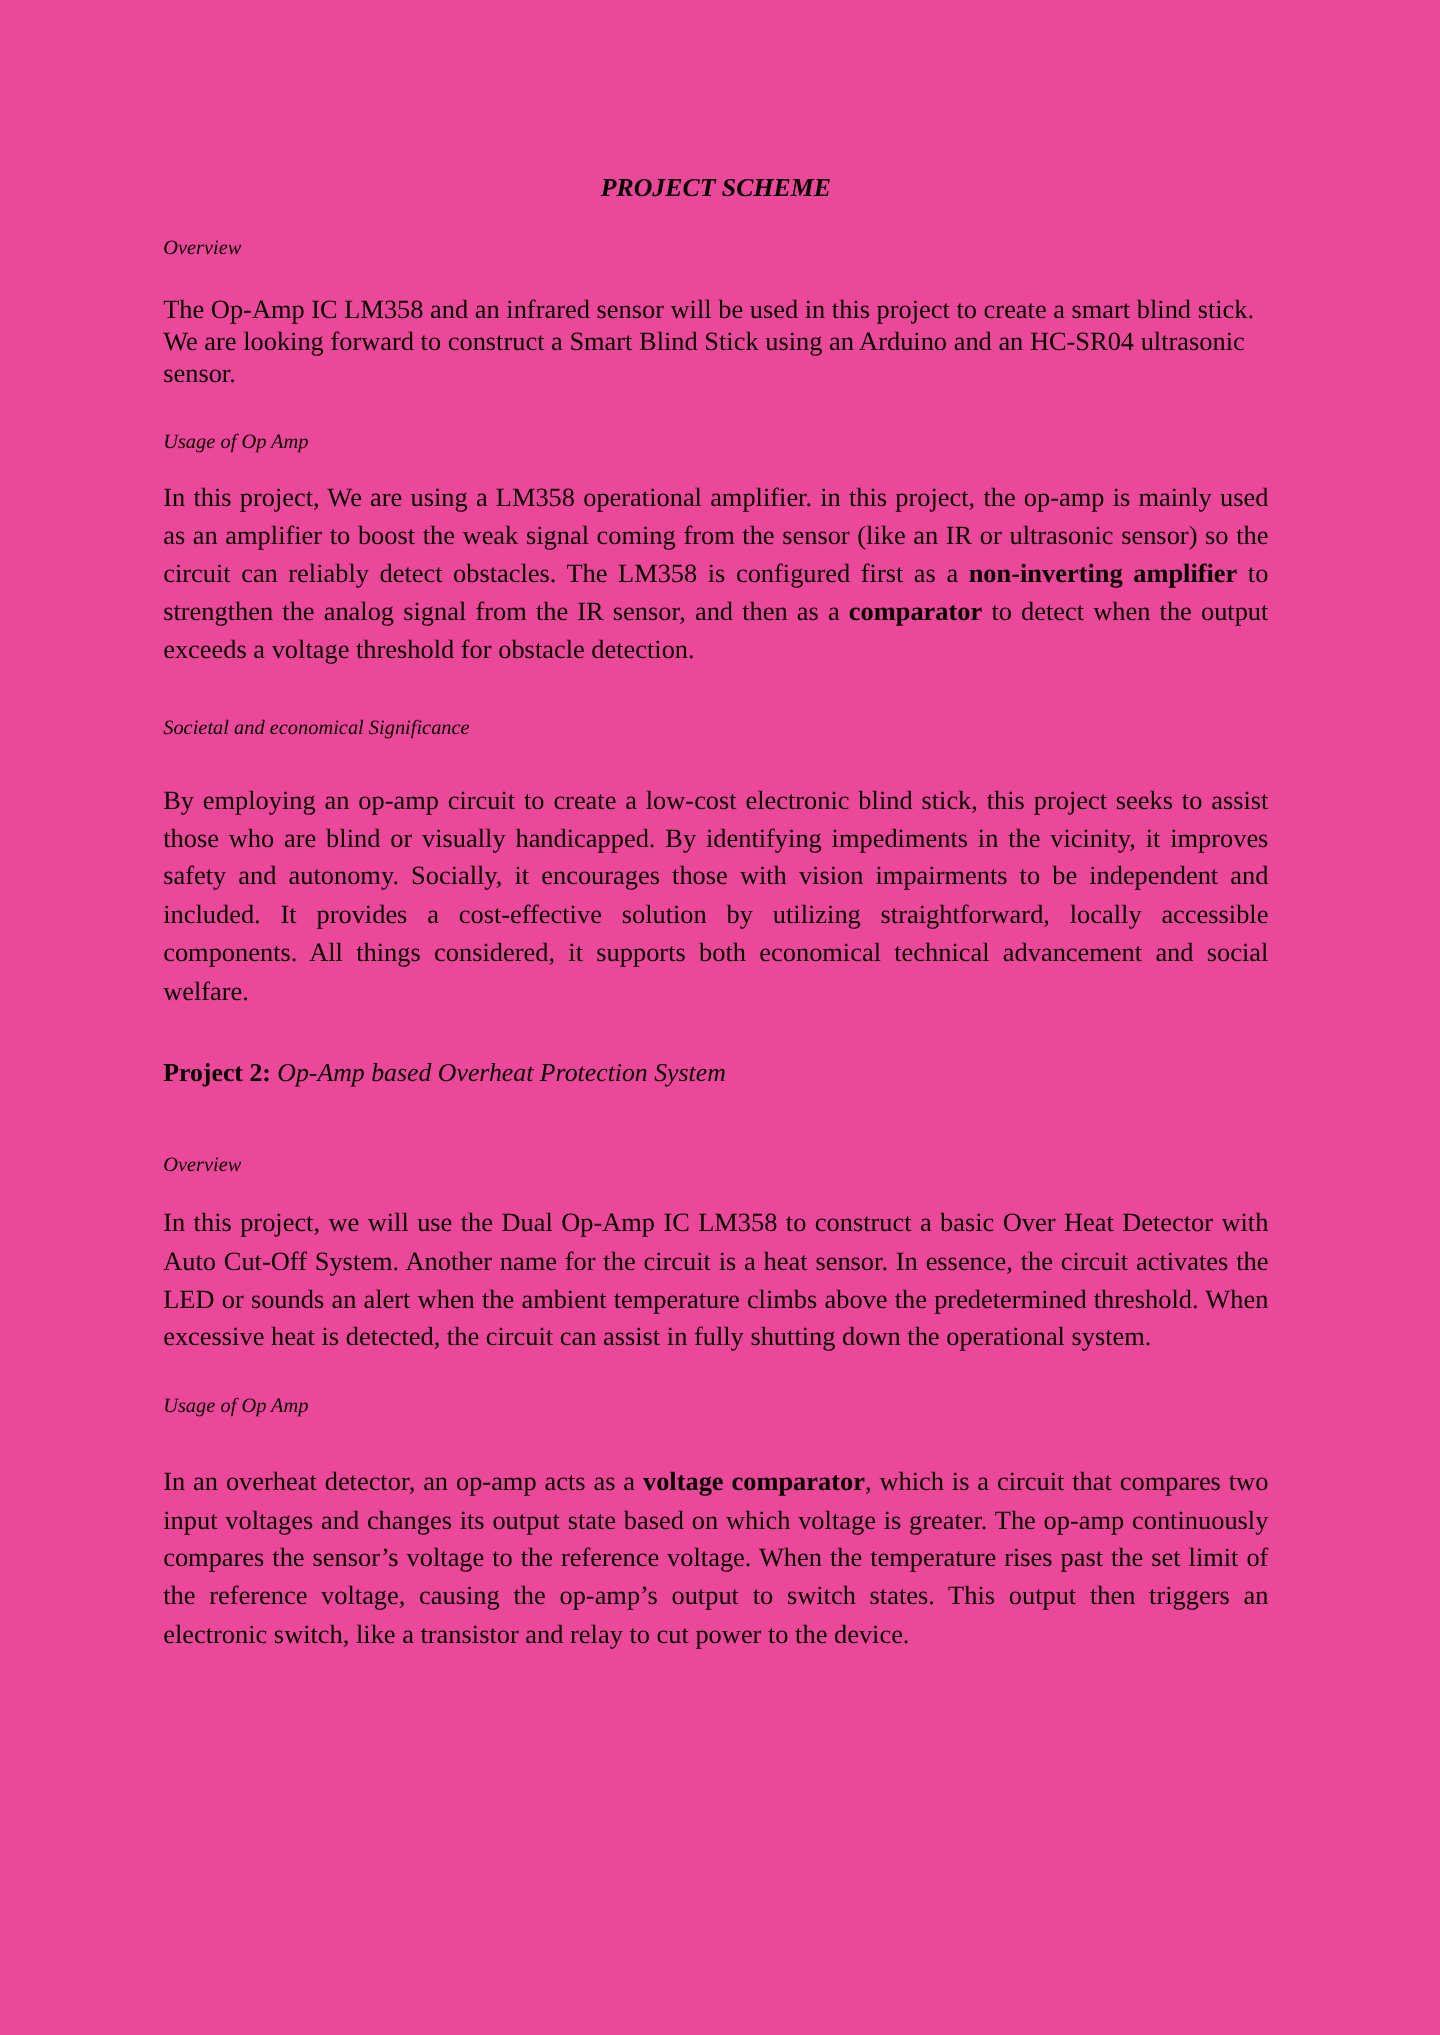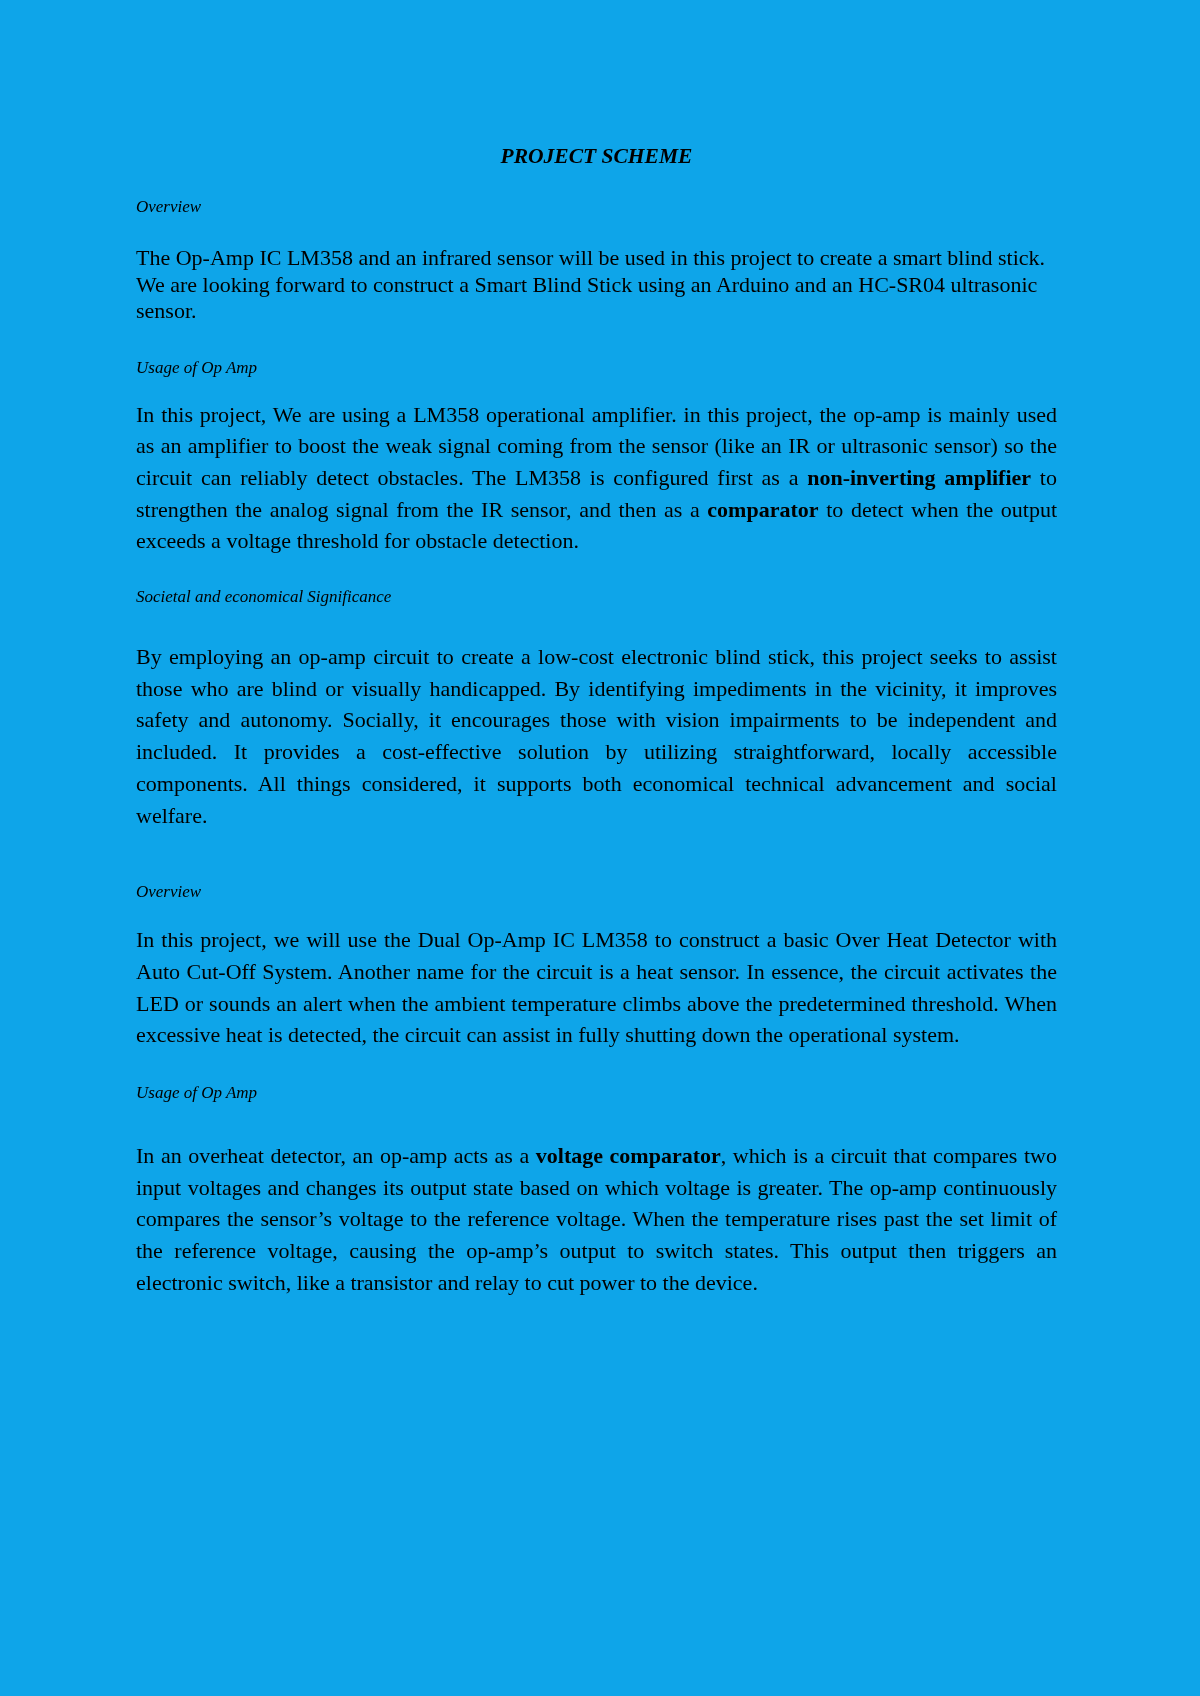--- a/index.html
+++ b/index.html
@@ -8,21 +8,21 @@
     height: 1696px;
     background: #ffffff;
     color: #000000;
     font-family: "Liberation Serif", serif;
   }
   .page {
     box-sizing: border-box;
     width: 1200px;
     height: 1696px;
     padding: 140px 143px 0 136px;
-    background: #0ea5e9;
+    background: #ec4899;
     overflow: hidden;
   }
   .doc-title {
     margin: 0;
     font-size: 21.5px;
     line-height: 32px;
     font-weight: bold;
     font-style: italic;
     text-align: center;
   }
@@ -47,21 +47,21 @@
   }
   .para .b { font-weight: bold; }
   .para-1 { text-align: left; line-height: 26.5px; }
 
   
   .h-p1    { margin-top: 22px; }
   .h-ov1   { margin-top: 19px; }
   .para-1  { margin-top: 22px; }
   .h-us1   { margin-top: 27px; }
   .para-2  { margin-top: 15px; }
-  .h-sig   { margin-top: 24px; font-style: italic; }
+  .h-sig   { margin-top: 34px; font-style: italic; }
   .para-3  { margin-top: 28px; }
   .h-p2    { margin-top: 37px; }
   .h-ov2   { margin-top: 45px; }
   .para-4  { margin-top: 16px; }
   .h-us2   { margin-top: 26px; }
   .para-5  { margin-top: 31px; }
 </style>
 </head>
 <body>
 
@@ -75,20 +75,22 @@
   <p class="para para-1">The Op-Amp IC LM358 and an infrared sensor will be used in this project to create a smart blind stick. We are looking forward to construct a Smart Blind Stick using an Arduino and an HC-SR04 ultrasonic sensor.</p>
 
   <p class="sub-heading h-us1">Usage of Op Amp</p>
 
   <p class="para para-2"><span>In this project, We are using a LM358 operational amplifier. in this project, the op-amp is mainly used as an amplifier to boost the weak signal coming from the sensor (like an IR or ultrasonic sensor) so the circuit can reliably detect obstacles. The LM358 is configured first as a </span><span class="b">non-inverting amplifier</span><span> to strengthen the analog signal from the IR sensor, and then as a </span><span class="b">comparator</span><span> to detect when the output exceeds a voltage threshold for obstacle detection.</span></p>
 
   <p class="sub-heading h-sig">Societal and economical Significance</p>
 
   <p class="para para-3">By employing an op-amp circuit to create a low-cost electronic blind stick, this project seeks to assist those who are blind or visually handicapped. By identifying impediments in the vicinity, it improves safety and autonomy. Socially, it encourages those with vision impairments to be independent and included. It provides a cost-effective solution by utilizing straightforward, locally accessible components. All things considered, it supports both economical technical advancement and social welfare.</p>
 
+  <p class="proj-heading h-p2"><span class="bold-part">Project 2:</span>
+    <span class="italic-part">Op-Amp based Overheat Protection System</span></p>
 
   <p class="sub-heading h-ov2">Overview</p>
 
   <p class="para para-4">In this project, we will use the Dual Op-Amp IC LM358 to construct a basic Over Heat Detector with Auto Cut-Off System. Another name for the circuit is a heat sensor. In essence, the circuit activates the LED or sounds an alert when the ambient temperature climbs above the predetermined threshold. When excessive heat is detected, the circuit can assist in fully shutting down the operational system.</p>
 
   <p class="sub-heading h-us2">Usage of Op Amp</p>
 
   <p class="para para-5"><span>In an overheat detector, an op-amp acts as a </span><span class="b">voltage comparator</span><span>, which is a circuit that compares two input voltages and changes its output state based on which voltage is greater. The op-amp continuously compares the sensor’s voltage to the reference voltage. When the temperature rises past the set limit of the reference voltage, causing the op-amp’s output to switch states. This output then triggers an electronic switch, like a transistor and relay to cut power to the device.</span></p>
 
 </div>

